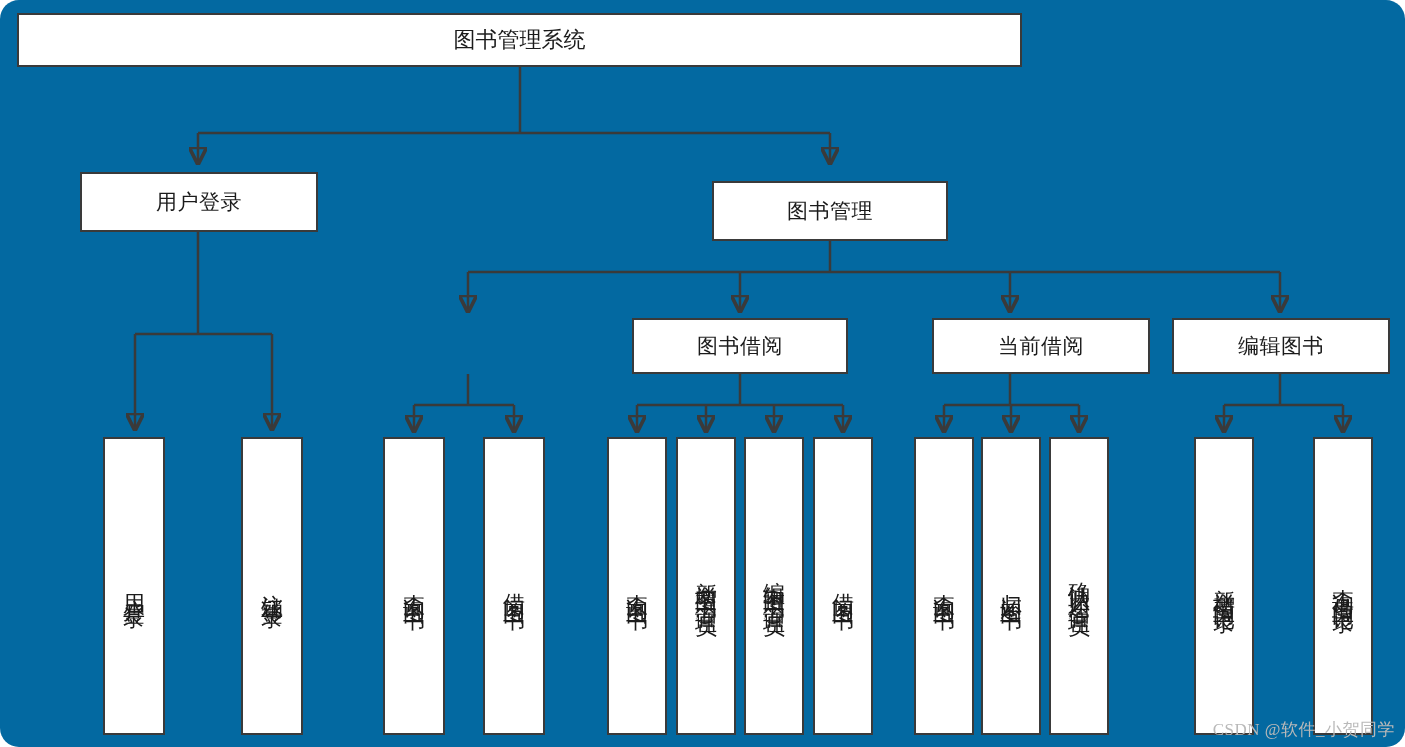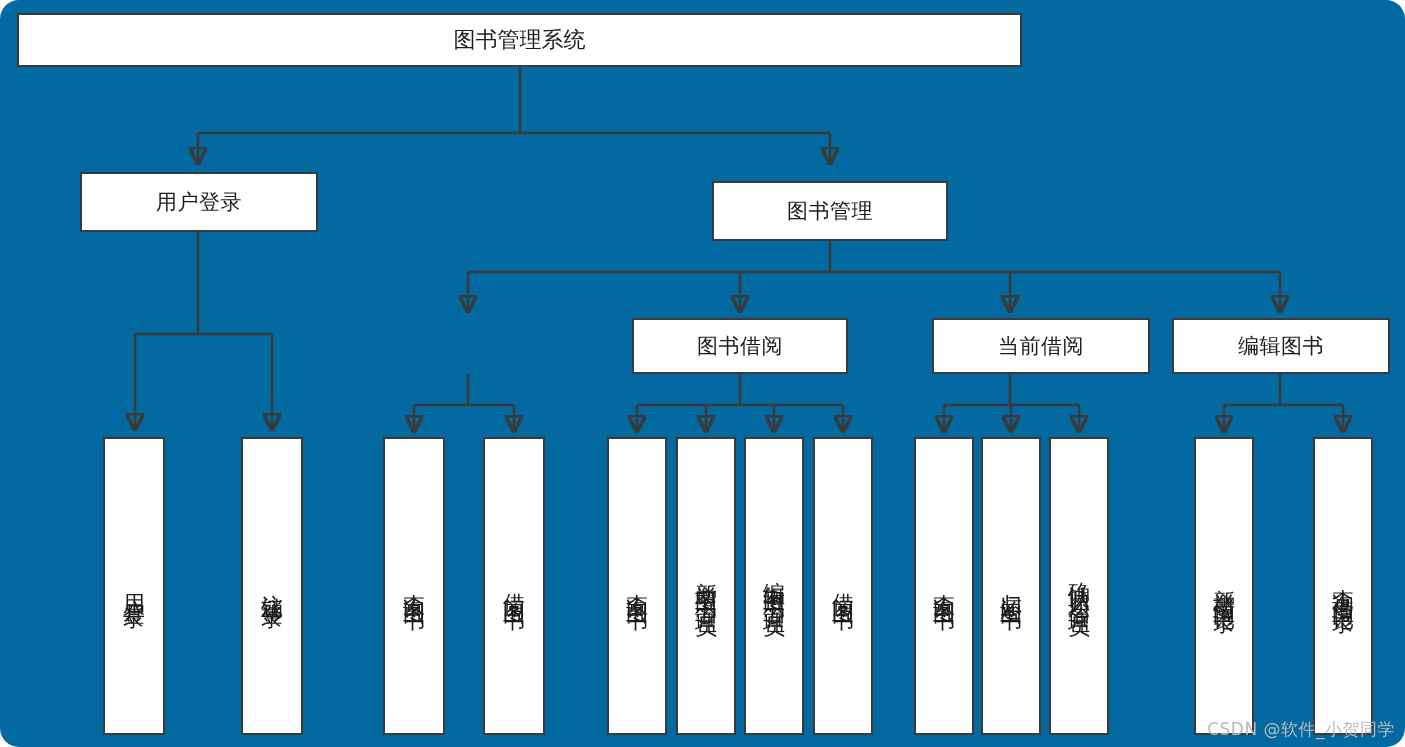--- a/index.html
+++ b/index.html
@@ -64,20 +64,21 @@
     fill: none;
   }
   .watermark {
     position: absolute;
     right: 10px;
     bottom: 6px;
     font-size: 17px;
     color: #b9b9b9;
     letter-spacing: 0.5px;
     white-space: nowrap;
+    font-family: Liberation Serif, serif;
   }
 </style>
 </head>
 <body>
 
 <div id="canvas">
 
   <svg class="links" viewBox="0 0 1405 747">
     <defs>
       <marker id="arrow" viewBox="0 0 12 12" refX="10" refY="6" markerWidth="7" markerHeight="7" orient="auto-start-reverse">

